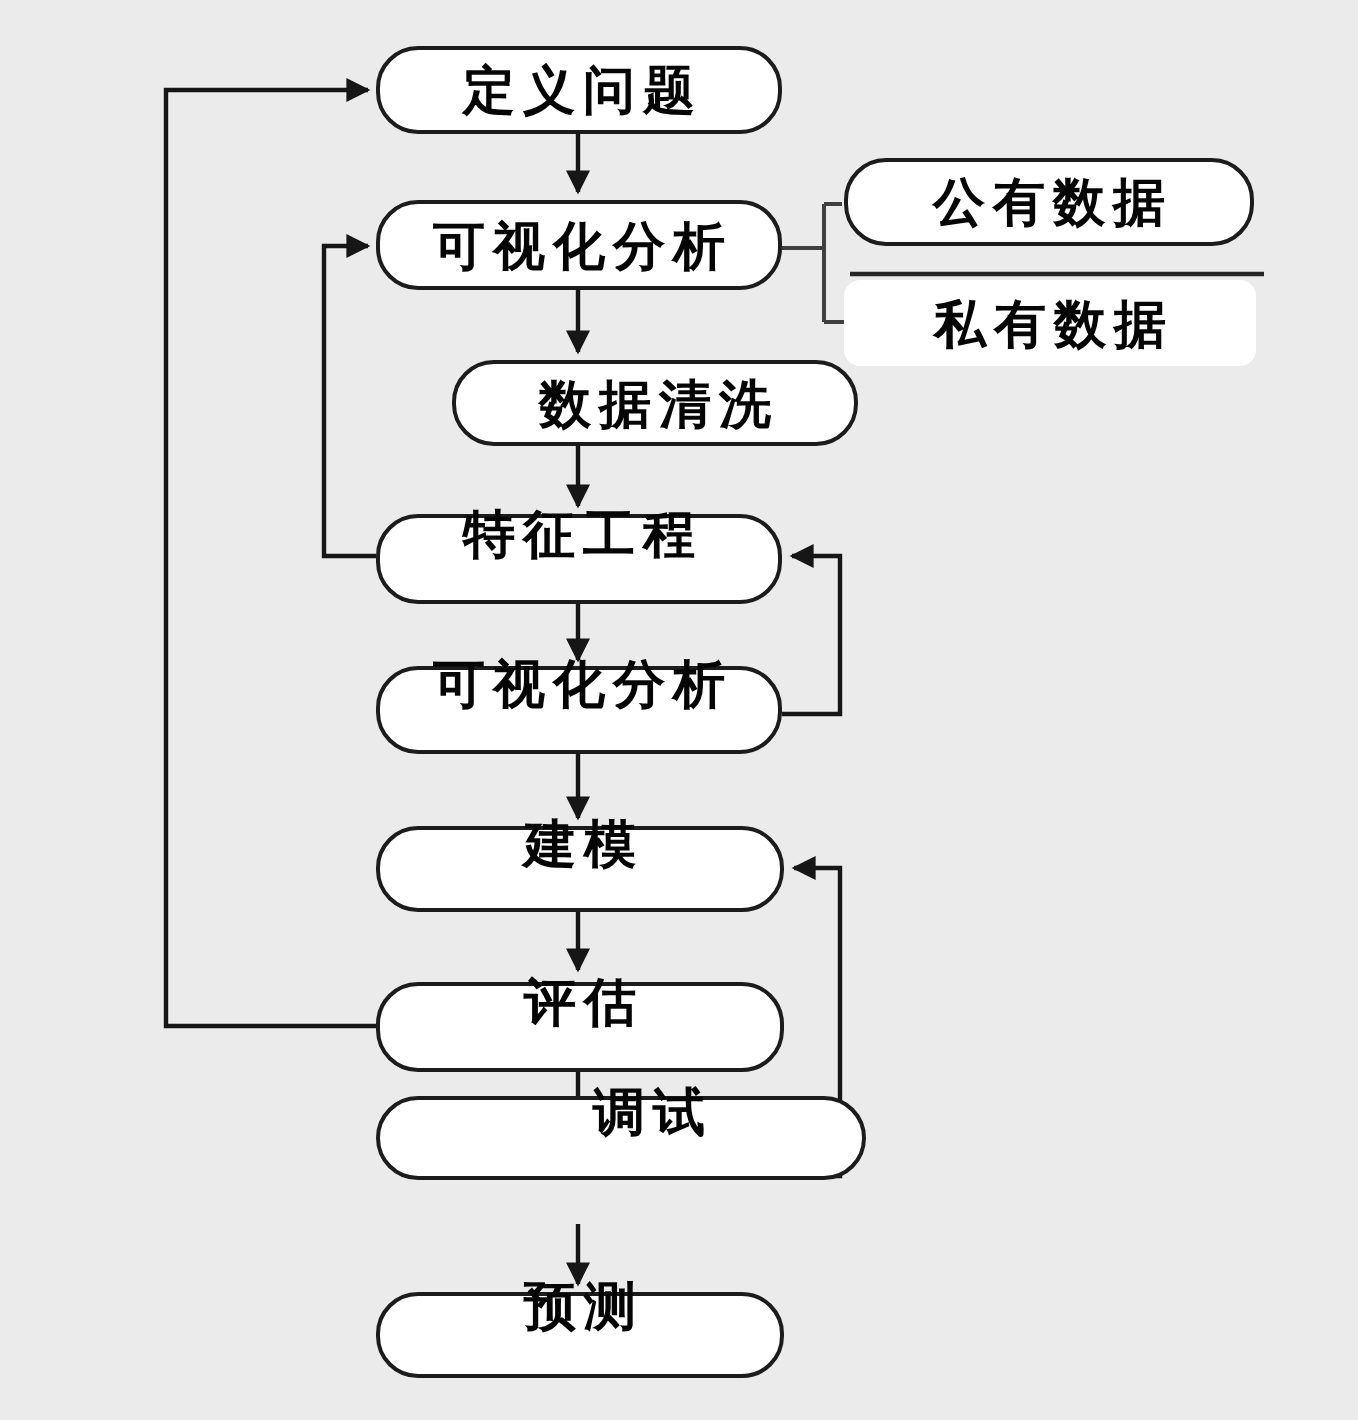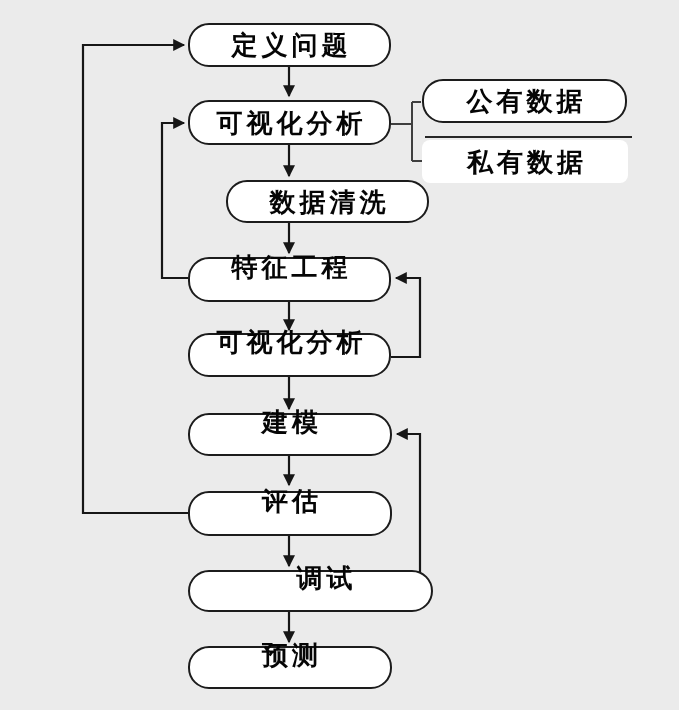--- a/index.html
+++ b/index.html
@@ -111,21 +111,21 @@
   </div>
 
   <div class="node raise" style="left:188px; top:413px; width:204px; height:43px;">
     <span class="lbl">建模</span>
   </div>
 
   <div class="node raise" style="left:188px; top:491px; width:204px; height:45px;">
     <span class="lbl">评估</span>
   </div>
 
-  <div class="node raise" style="left:188px; top:570px; width:245px; height:42px;padding-left:28px;">
+  <div class="node raise" style="left:188px; top:548px; width:245px; height:42px;padding-left:28px;">
     <span class="lbl">调试</span>
   </div>
 
-  <div class="node raise" style="left:188px; top:646px; width:204px; height:43px;">
+  <div class="node raise" style="left:188px; top:646px; width:204px; height:43px;font-family:Liberation Mono, monospace;">
     <span class="lbl">预测</span>
   </div>
 
 </div>
 
 </body></html>

